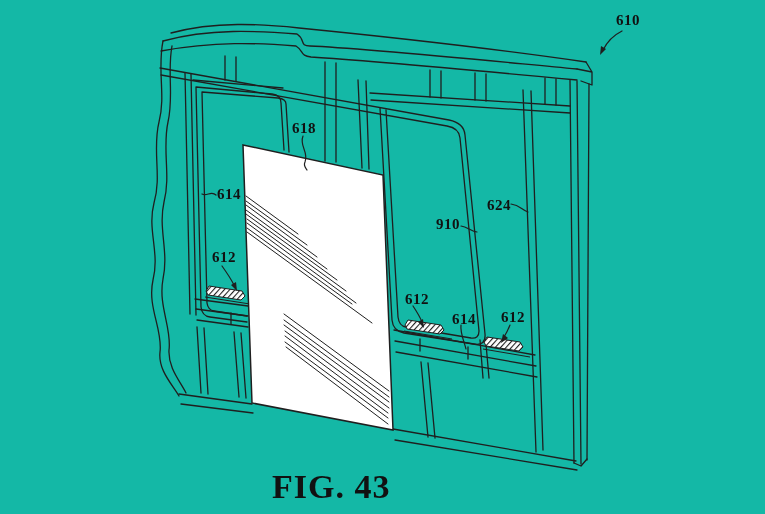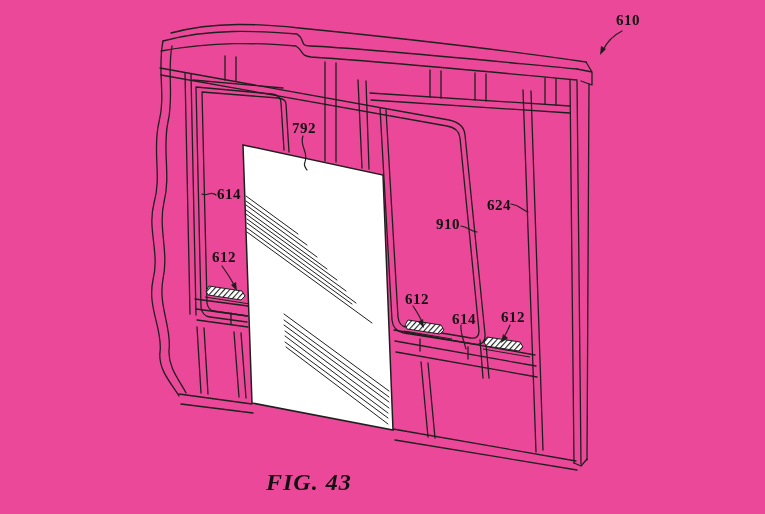--- a/index.html
+++ b/index.html
@@ -1,44 +1,43 @@
 <!DOCTYPE html>
 <html><head>
 <meta charset="utf-8">
 <style>
   html,body{margin:0;padding:0;background:#ffffff;}
   .page{
     position:relative;
     width:765px;height:514px;
-    background:#ec4899;
+    background:#14b8a6;
     font-family:"Liberation Serif", serif;
     overflow:hidden;
   }
   svg.fig{position:absolute;left:0;top:0;}
   .ref-label{
     position:absolute;
     font-family:"Liberation Serif", serif;
     font-weight:bold;
     font-size:15px;
     line-height:1;
     color:#111111;
     letter-spacing:0.5px;
     white-space:nowrap;
     user-select:none;
   }
   .fig-caption{
     position:absolute;
-    left:266px;top:470px;
+    left:272px;top:470px;
     font-family:"Liberation Serif", serif;
     font-weight:bold;
-    font-size:24px;
+    font-size:34px;
     line-height:1;
     color:#111111;
     letter-spacing:1px;
-    font-style:italic;
   }
 </style>
 </head>
 <body>
 
 <div class="page">
 
   <svg class="fig" width="765" height="514" viewBox="0 0 765 514">
     <defs>
       <pattern id="hatch" width="4" height="4" patternUnits="userSpaceOnUse" patternTransform="rotate(42)">
@@ -157,21 +156,21 @@
       <polygon points="424,328 423,319 418,322" fill="#1f1f1f" stroke="none"></polygon>
 
       <path d="M461,325 C460,333 464,341 466,349"></path>
 
       <path d="M510,325 C508,330 506,334 504,337"></path>
       <polygon points="501,343 508,338 503,334" fill="#1f1f1f" stroke="none"></polygon>
     </g>
   </svg>
 
   <div class="ref-label" style="left:616px;top:13px;">610</div>
-  <div class="ref-label" style="left:292px;top:121px;">792</div>
+  <div class="ref-label" style="left:292px;top:121px;">618</div>
   <div class="ref-label" style="left:217px;top:187px;">614</div>
   <div class="ref-label" style="left:212px;top:250px;">612</div>
   <div class="ref-label" style="left:436px;top:217px;">910</div>
   <div class="ref-label" style="left:487px;top:198px;">624</div>
   <div class="ref-label" style="left:405px;top:292px;">612</div>
   <div class="ref-label" style="left:452px;top:312px;">614</div>
   <div class="ref-label" style="left:501px;top:310px;">612</div>
 
   <div class="fig-caption">FIG. 43</div>
 </div>

